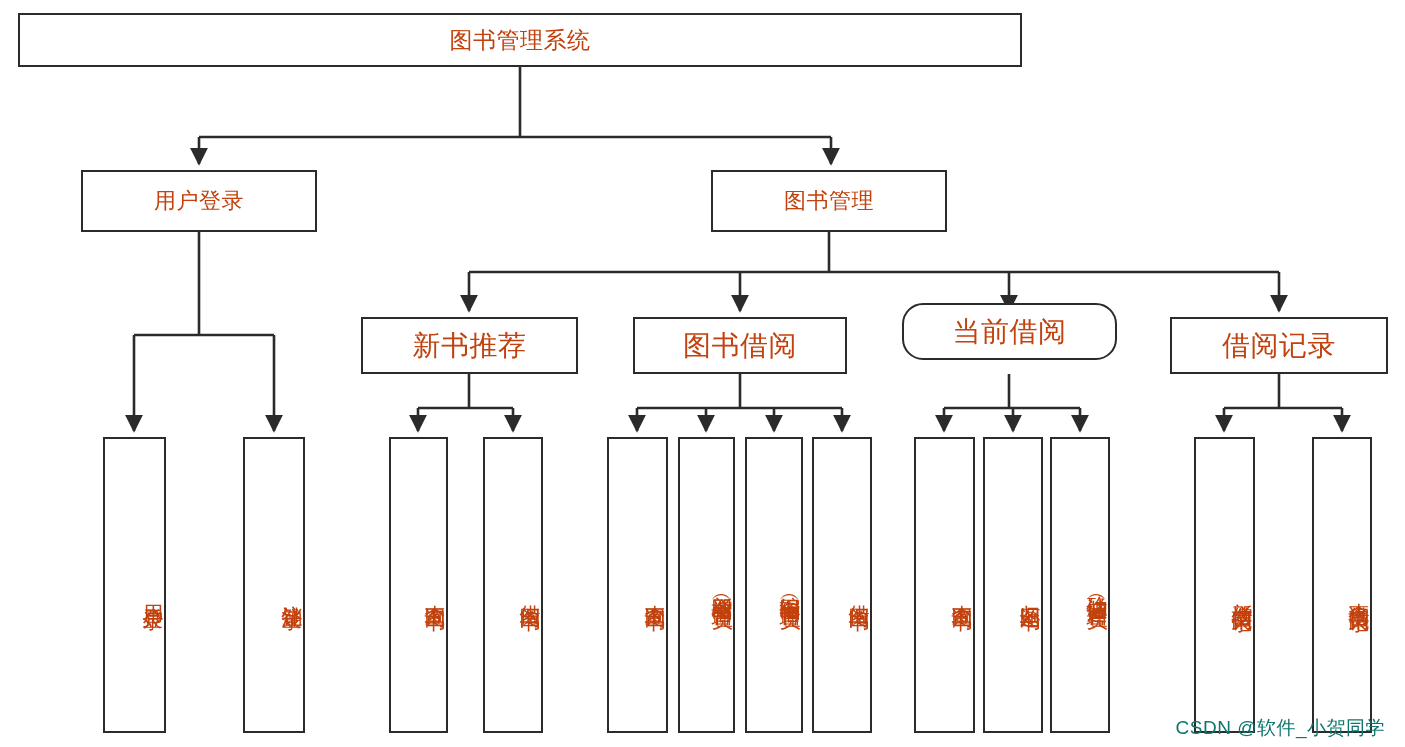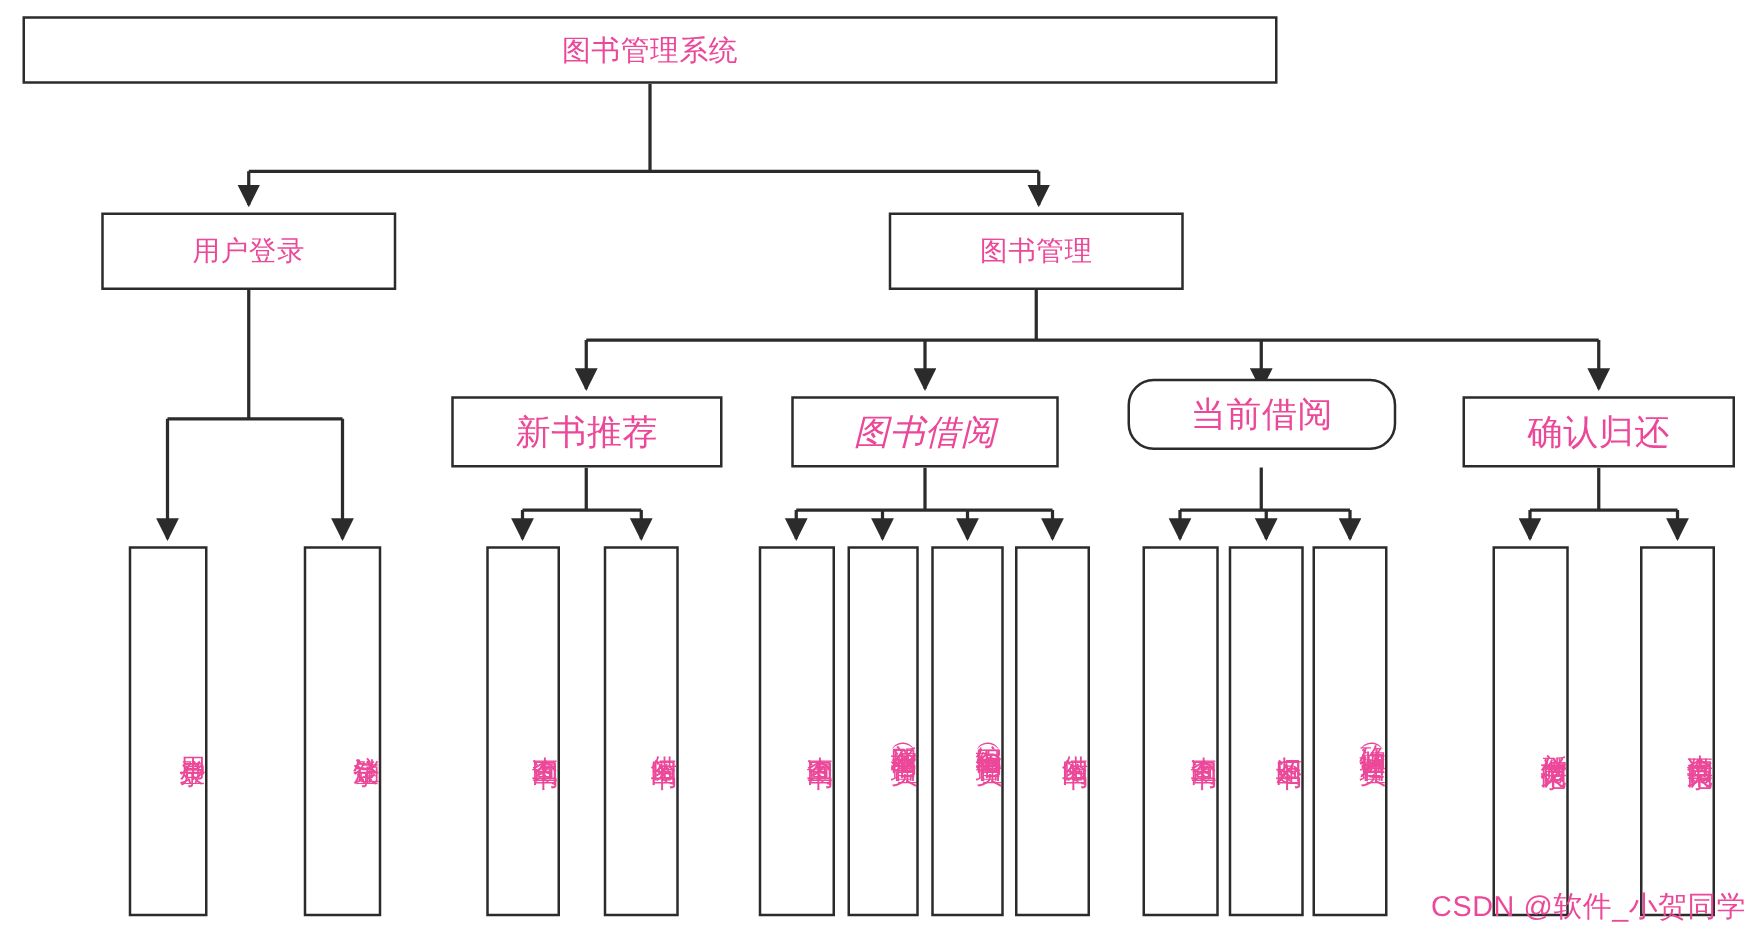--- a/index.html
+++ b/index.html
@@ -29,21 +29,21 @@
   }
   .node {
     position: absolute;
     box-sizing: border-box;
     border: 2px solid #2b2b2b;
     background: #ffffff;
     display: flex;
     align-items: center;
     justify-content: center;
     text-align: left;
-    color: #ec4899;
+    color: #c2410c;
     letter-spacing: 0.5px;
   }
   .node-root {
     font-size: 23px;
   }
   .node-branch {
     font-size: 22px;
   }
   .node-sub {
     font-size: 28px;
@@ -59,24 +59,24 @@
     letter-spacing: 2px;
   }
   .node-leaf.leaf-tall {
     padding-top: 6px;
   }
   .leaf-text {
     display: block;
   }
   #watermark {
     position: absolute;
-    right: 8px;
+    right: 20px;
     bottom: 6px;
-    font-size: 23px;
-    color: #ec4899;
+    font-size: 19px;
+    color: #0f766e;
     letter-spacing: 0.5px;
     white-space: nowrap;
   }
 </style>
 </head>
 <body>
 
 <div id="diagram-canvas">
 
   <svg id="connector-layer" viewBox="0 0 1405 747" width="1405" height="747" xmlns="http://www.w3.org/2000/svg">
@@ -148,28 +148,28 @@
         <span class="leaf-text">用户登录</span>
       </div>
       <div class="node node-branch" style="left: 711px; top: 170px; width: 236px; height: 62px; font-family: Liberation Serif, serif;">
         <span class="leaf-text">图书管理</span>
       </div>
     </div>
   <div id="sub-container">
       <div class="node node-sub" style="left: 361px; top: 317px; width: 217px; height: 57px;">
         <span class="leaf-text">新书推荐</span>
       </div>
-      <div class="node node-sub" style="left: 633px; top: 317px; width: 214px; height: 57px; font-style: italic;">
+      <div class="node node-sub" style="left: 633px; top: 317px; width: 214px; height: 57px;">
         <span class="leaf-text">图书借阅</span>
       </div>
       <div class="node node-sub" style="left: 902px; top: 303px; width: 215px; height: 57px; border-radius: 21px;">
         <span class="leaf-text">当前借阅</span>
       </div>
       <div class="node node-sub" style="left: 1170px; top: 317px; width: 218px; height: 57px;">
-        <span class="leaf-text">确认归还</span>
+        <span class="leaf-text">借阅记录</span>
       </div>
     </div>
   <div id="leaf-container">
       <div class="node node-leaf" style="left: 103px; top: 437px; width: 63px; height: 296px;">
         <span class="leaf-text">用户登录</span>
       </div>
       <div class="node node-leaf" style="left: 243px; top: 437px; width: 62px; height: 296px;">
         <span class="leaf-text">注销登录</span>
       </div>
       <div class="node node-leaf" style="left: 389px; top: 437px; width: 59px; height: 296px;">

